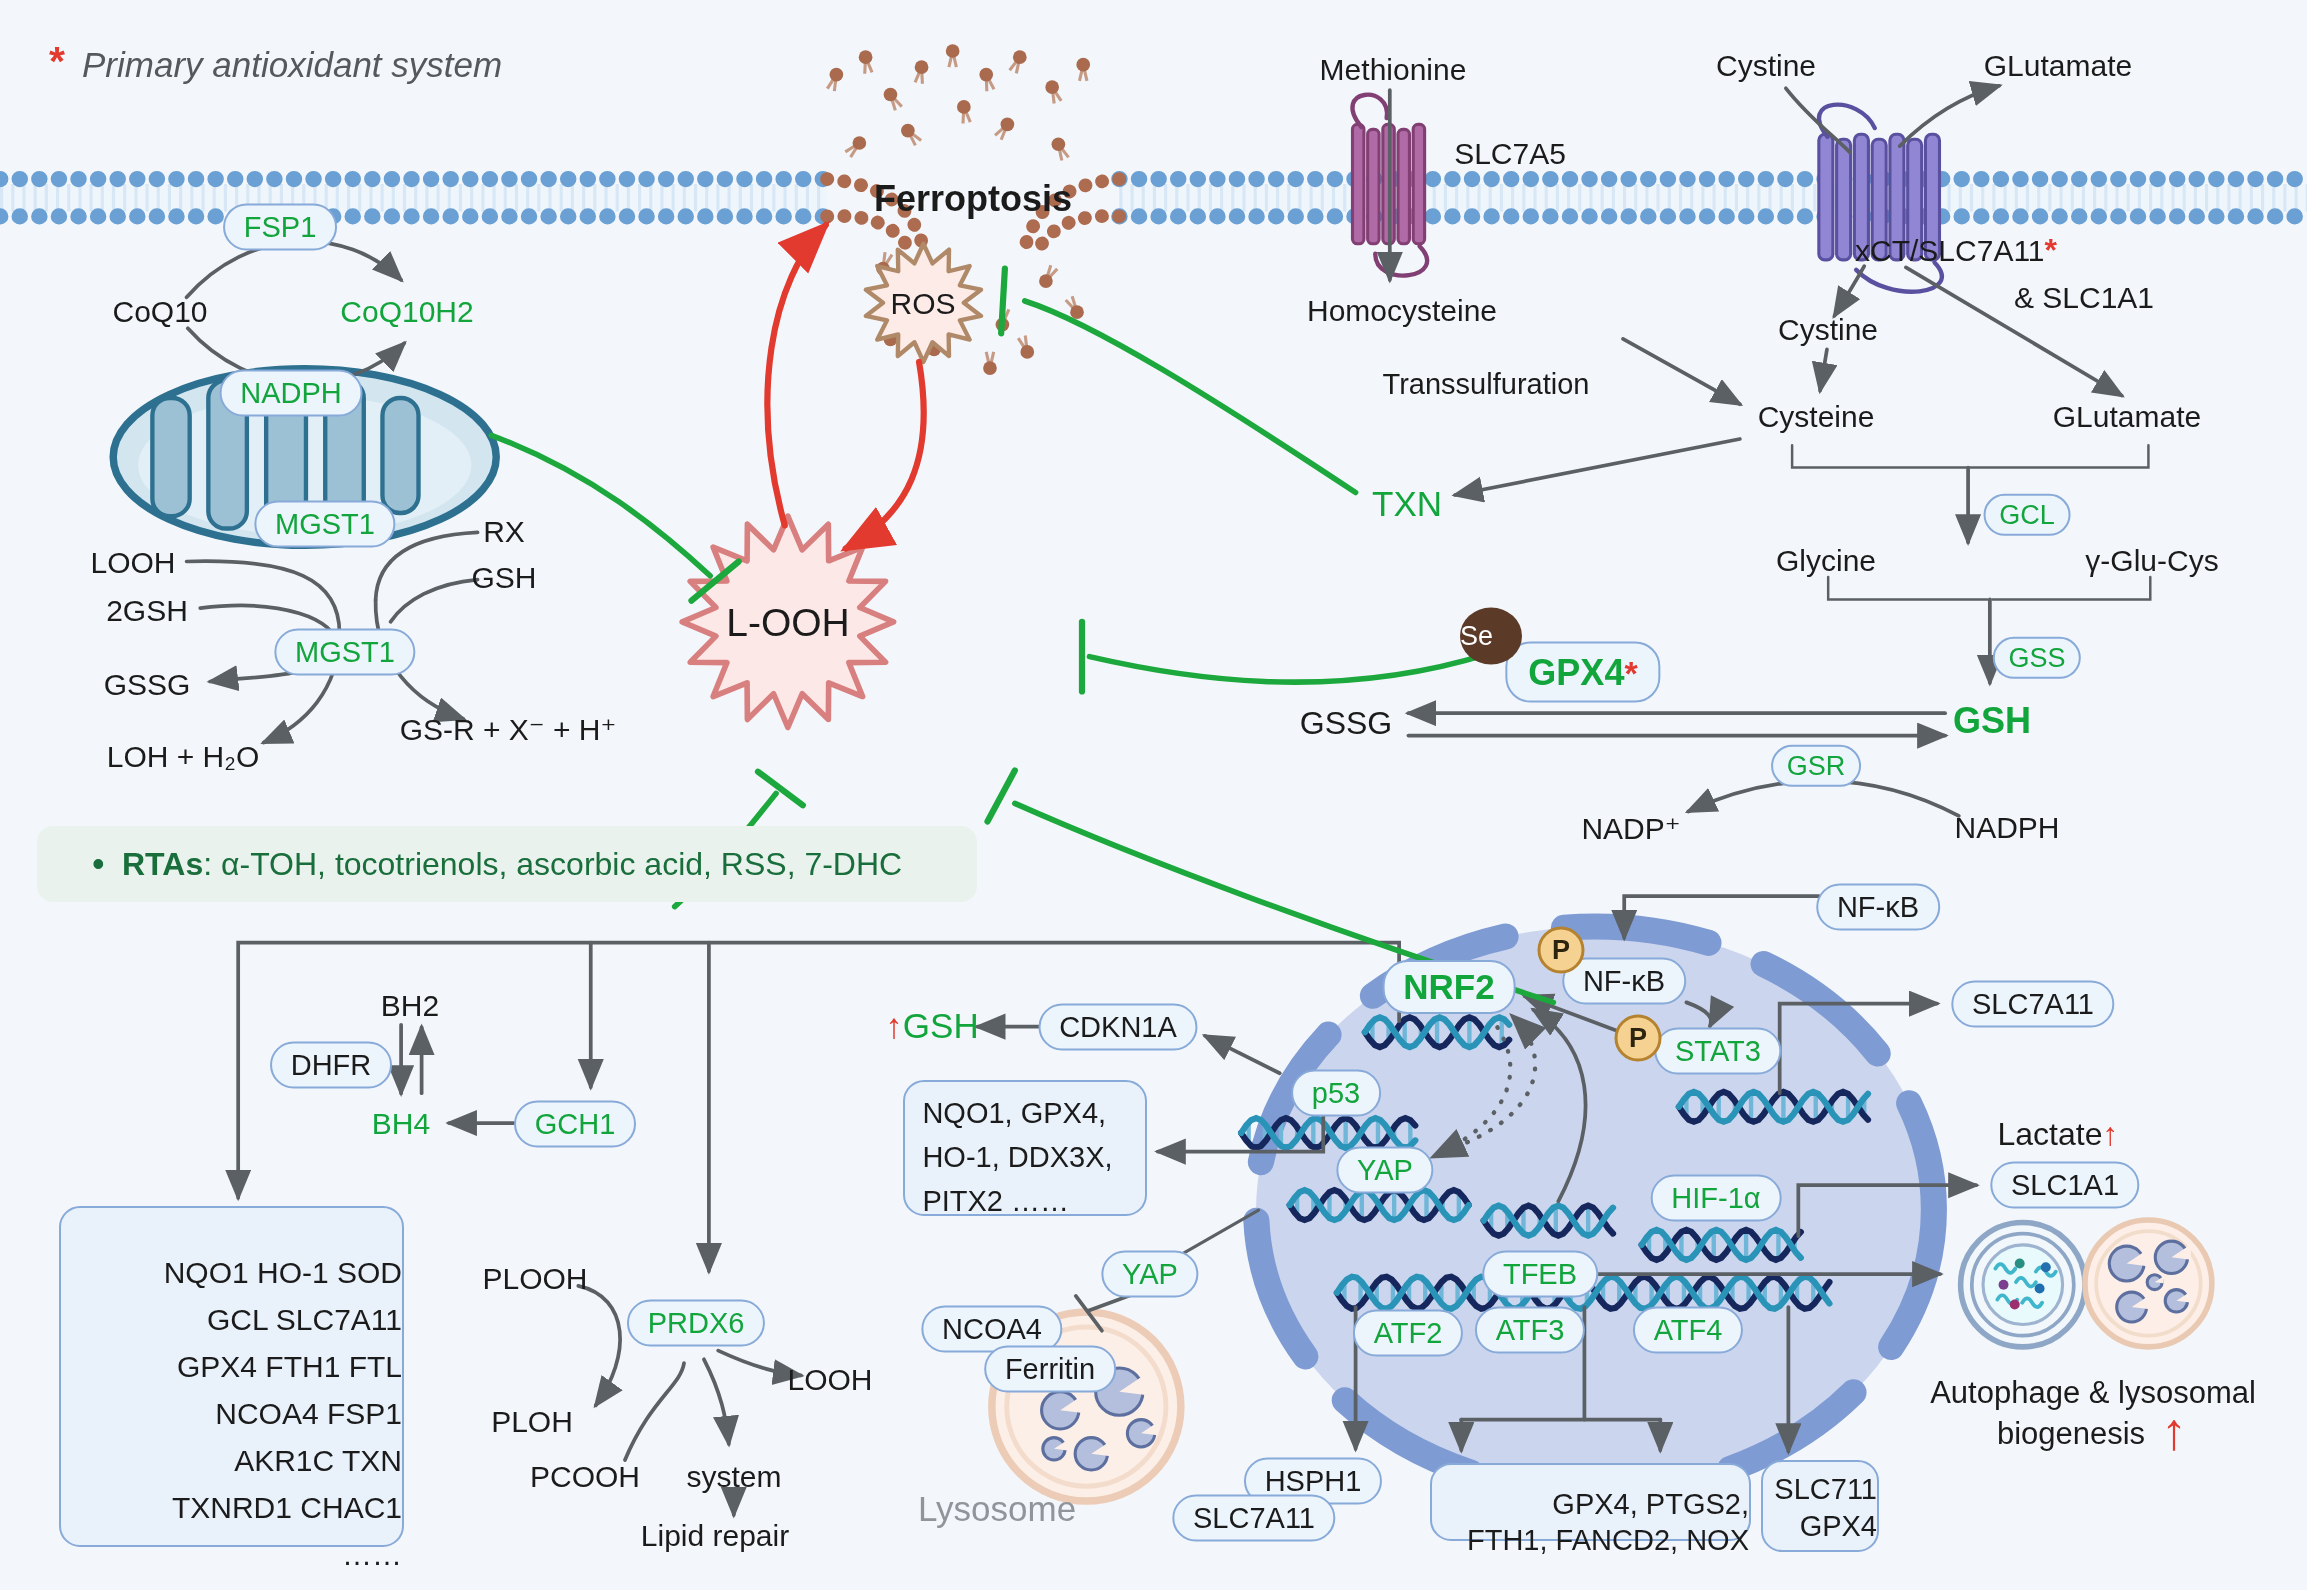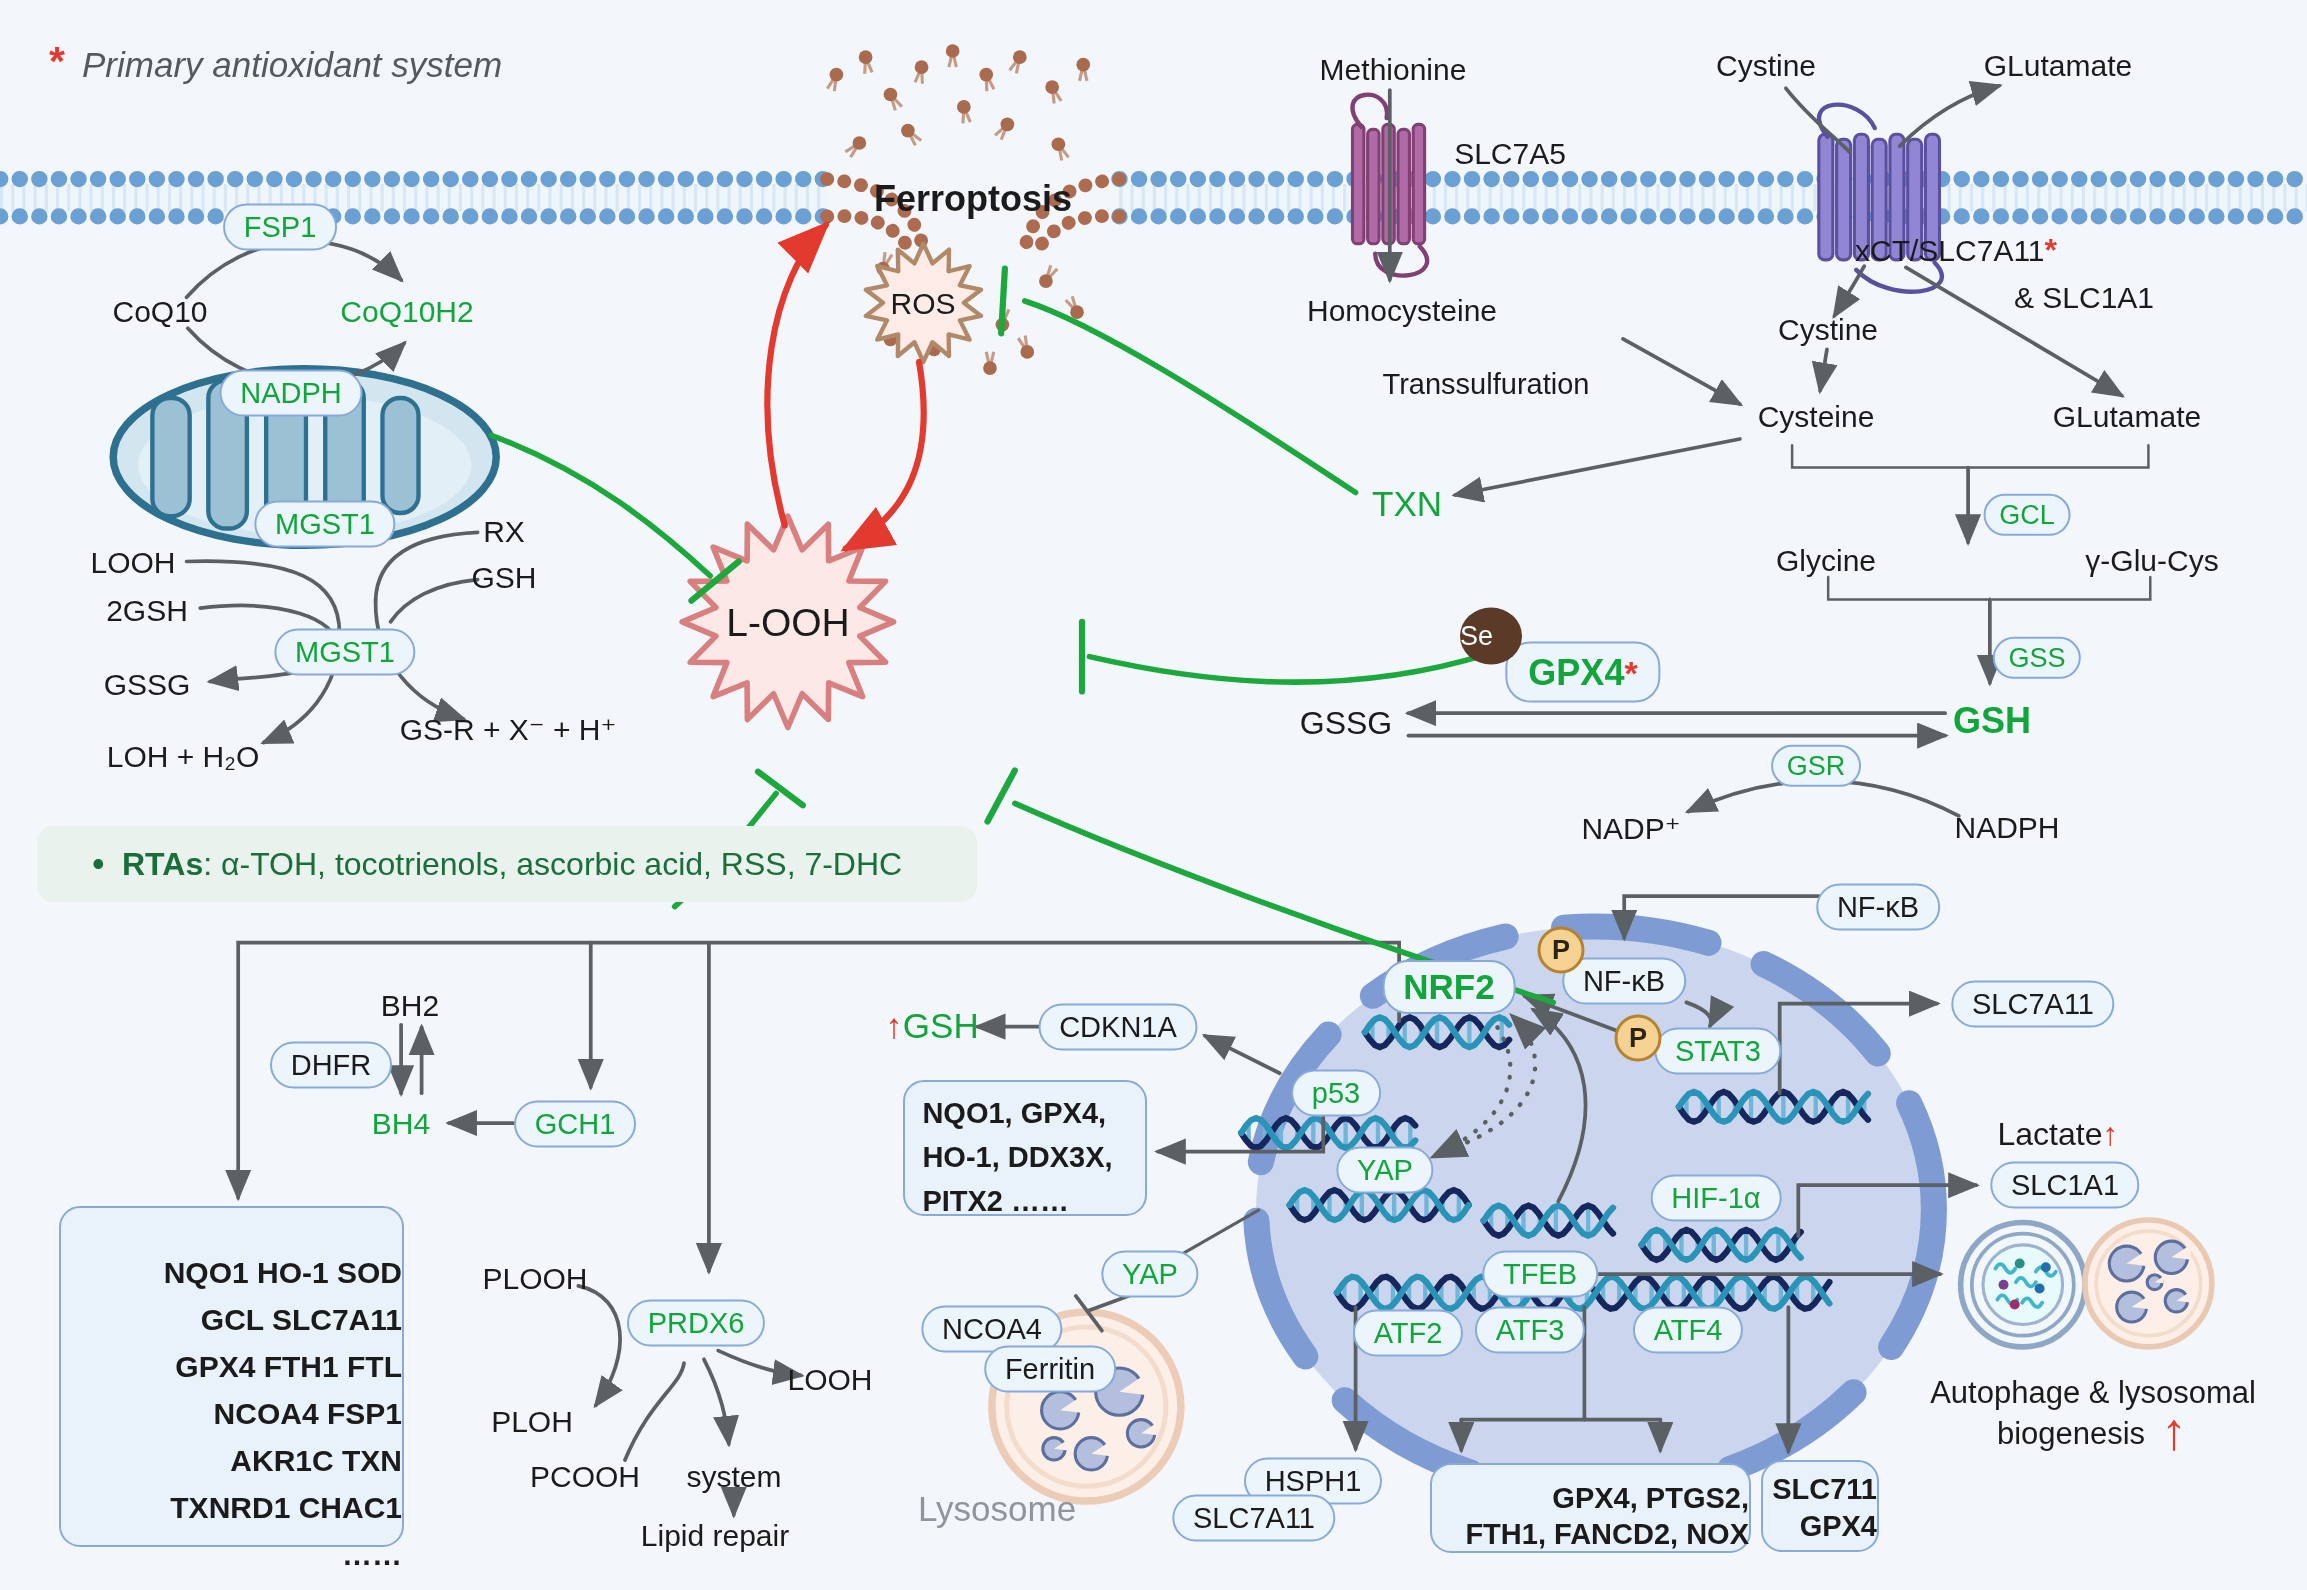--- a/index.html
+++ b/index.html
@@ -10,21 +10,21 @@
   .lbL{position:absolute;transform:translate(0,-50%);white-space:nowrap;font-size:30px;color:#1b1b1b;z-index:3;}
   .bold{font-weight:bold;}
   .green{color:#12a53c;}
   .red{color:#e23a2e;}
   .grayit{color:#55585c;font-style:italic;font-size:35px;}
   .graytx{color:#90959b;}
   .pill{position:absolute;transform:translate(-50%,-50%);white-space:nowrap;z-index:3;
         background:#ecf4fc;border:2.5px solid #88aad9;border-radius:25px;
         padding:5px 18.7px;font-size:29px;color:#1b1b1b;text-align:center;}
   .pill.sm{padding:3.7px 13.7px;font-size:27px;}
-  .box{position:absolute;z-index:3;background:#e9f1fa;border:2.5px solid #88aad9;border-radius:21px;color:#1b1b1b;font-weight:bold;}
+  .box{position:absolute;z-index:3;background:#e9f1fa;border:2.5px solid #88aad9;border-radius:21px;color:#1b1b1b;}
   .boxline{font-size:30px;line-height:47px;text-align:right;white-space:nowrap;}
   .boxlineL{font-size:29px;line-height:44px;text-align:left;white-space:nowrap;}
   .pc{position:absolute;transform:translate(-50%,-50%);width:41px;height:41px;border-radius:50%;z-index:4;
       background:#f5d291;border:3.7px solid #b5832f;color:#2d2410;font-weight:bold;font-size:27px;
       display:flex;align-items:center;justify-content:center;}
   .se{position:absolute;transform:translate(-50%,-50%);width:62px;height:57px;border-radius:50%;z-index:4;
       background:#5c3a28;color:#fff;font-size:27px;display:flex;align-items:center;}
   .rtasbox{position:absolute;left:37px;top:826px;width:940px;height:76px;z-index:3;
       background:#e9f2ed;border-radius:16px;display:flex;align-items:center;padding-left:55px;box-sizing:border-box;
       font-size:32px;color:#1a6e3c;white-space:nowrap;}
@@ -472,21 +472,21 @@
   <div class="pill" style="left:2033px;top:1004px"><span>SLC7A11</span></div>
   <div class="lb" style="left:2058px;top:1134px;font-size:32px">
     <span>Lactate</span><span class="upred">↑</span>
   </div>
   <div class="pill" style="left:2065px;top:1185px"><span>SLC1A1</span></div>
   <div class="pill" style="left:992px;top:1329px"><span>NCOA4</span></div>
   <div class="pill" style="left:1050px;top:1369px"><span>Ferritin</span></div>
   <div class="lb graytx" style="left:997px;top:1509px;font-size:35px">Lysosome</div>
   <div class="pill" style="left:1313px;top:1481px"><span>HSPH1</span></div>
   <div class="pill" style="left:1254px;top:1518px"><span>SLC7A11</span></div>
-  <div class="box" style="left:1430px;top:1463px;width:321px;height:90px;padding-top:15px;box-sizing:border-box;">
+  <div class="box" style="left:1430px;top:1463px;width:321px;height:78px;padding-top:21px;box-sizing:border-box;">
     <div class="boxline" style="line-height:36px;font-size:29px">GPX4, PTGS2,</div>
     <div class="boxline" style="line-height:36px;font-size:29px">FTH1, FANCD2, NOX</div>
   </div>
   <div class="box" style="left:1761px;top:1460px;width:118px;height:92px;padding-top:8.7px;box-sizing:border-box;">
     <div class="boxline" style="line-height:37px;font-size:29px">SLC711</div>
     <div class="boxline" style="line-height:37px;font-size:29px">GPX4</div>
   </div>
 
   <div class="lb" style="left:2093px;top:1393px;font-size:31px">Autophage &amp; lysosomal</div>
   <div class="lb" style="left:2071px;top:1434px;font-size:31px">biogenesis</div>

